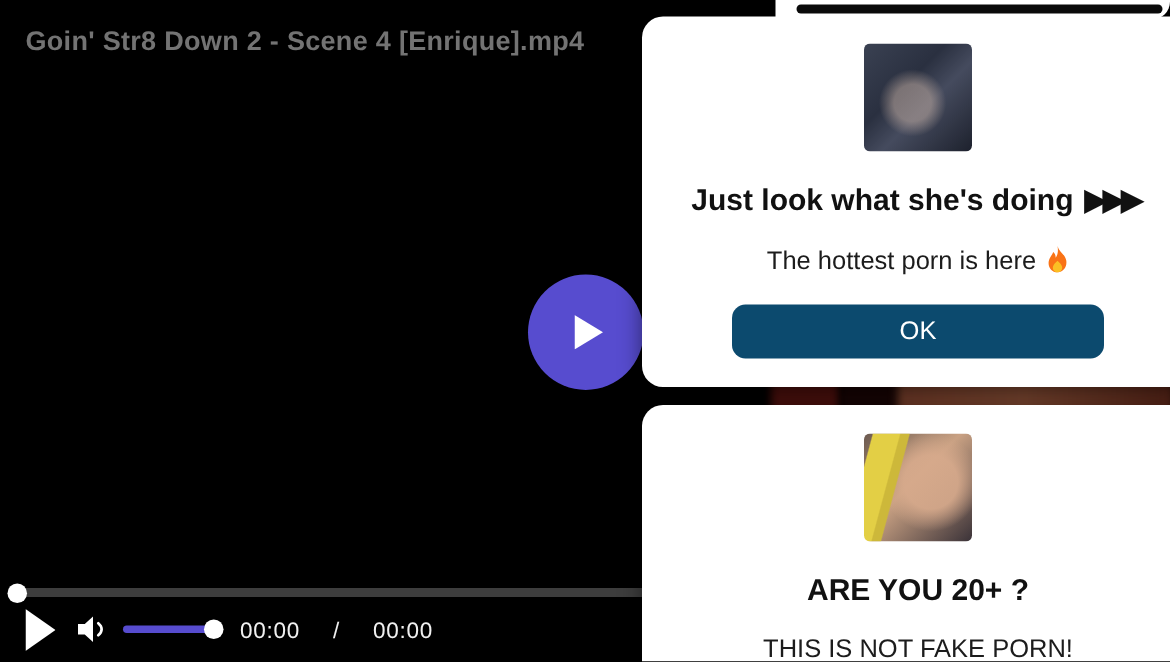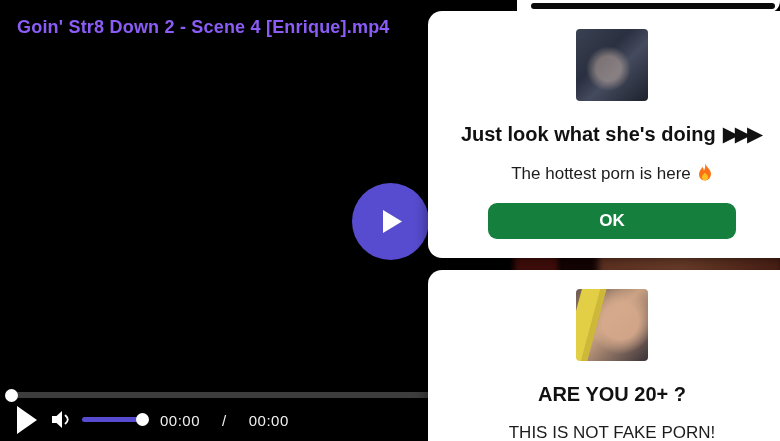--- a/index.html
+++ b/index.html
@@ -3,21 +3,21 @@
 <meta charset="utf-8">
 <style>
   * { margin:0; padding:0; box-sizing:border-box; }
   html,body { background:#000; }
   .stage {
     position:relative; width:780px; height:441px; overflow:hidden;
     background:#000; font-family:"Liberation Sans","DejaVu Sans",sans-serif;
   }
   
   .video-title {
-    position:absolute; left:17px; top:17px; color:#8b5cf6;
+    position:absolute; left:17px; top:17px; color:#737373;
     font-size:18px; font-weight:bold; letter-spacing:.2px; white-space:nowrap;
   }
   .big-play {
     position:absolute; left:352px; top:183px; width:77px; height:77px;
     border-radius:50%; background:#574ccf; border:none; cursor:pointer;
     display:flex; align-items:center; justify-content:center;
   }
   .big-play svg { margin-left:4px; }
   .frame-patch { position:absolute; filter:blur(3px); }
   .patch-a { left:514px; top:252px; width:46px; height:26px; background:#4a100d; }
@@ -78,28 +78,28 @@
       radial-gradient(circle at 62% 45%, rgba(215,170,140,.9) 0 30%, rgba(0,0,0,0) 55%),
       linear-gradient(135deg,#6b5a50 0%,#c9a183 45%,#3a3238 100%);
   }
   .popup-heading {
     margin-top:21px; font-size:20px; line-height:24px; font-weight:bold;
     color:#111; display:flex; align-items:center; white-space:nowrap;
   }
   .heading-arrows { font-size:21px; letter-spacing:-4px; margin-left:7px; padding-right:4px; }
   .popup-subtitle {
     font-size:17px; line-height:21px; color:#1c1c1c; display:flex;
-    gap:6px; white-space:nowrap;
+    align-items:center; gap:6px; white-space:nowrap;
   }
   .card-1 .popup-subtitle { margin-top:17px; }
   .card-2 .popup-subtitle { margin-top:16px; }
   .ok-button {
     margin-top:19px; width:248px; height:36px; border:none; cursor:pointer;
-    background:#15803d; color:#fff; font-family:inherit;
-    font-size:17px; font-weight:bold; border-radius:9px;
+    background:#0c4a6e; color:#fff; font-family:inherit;
+    font-size:17px; font-weight:normal; border-radius:9px;
   }
 </style>
 </head>
 <body>
 
 <div class="stage">
 
   <div class="video-title">Goin' Str8 Down 2 - Scene 4 [Enrique].mp4</div>
 
   <button class="big-play">

